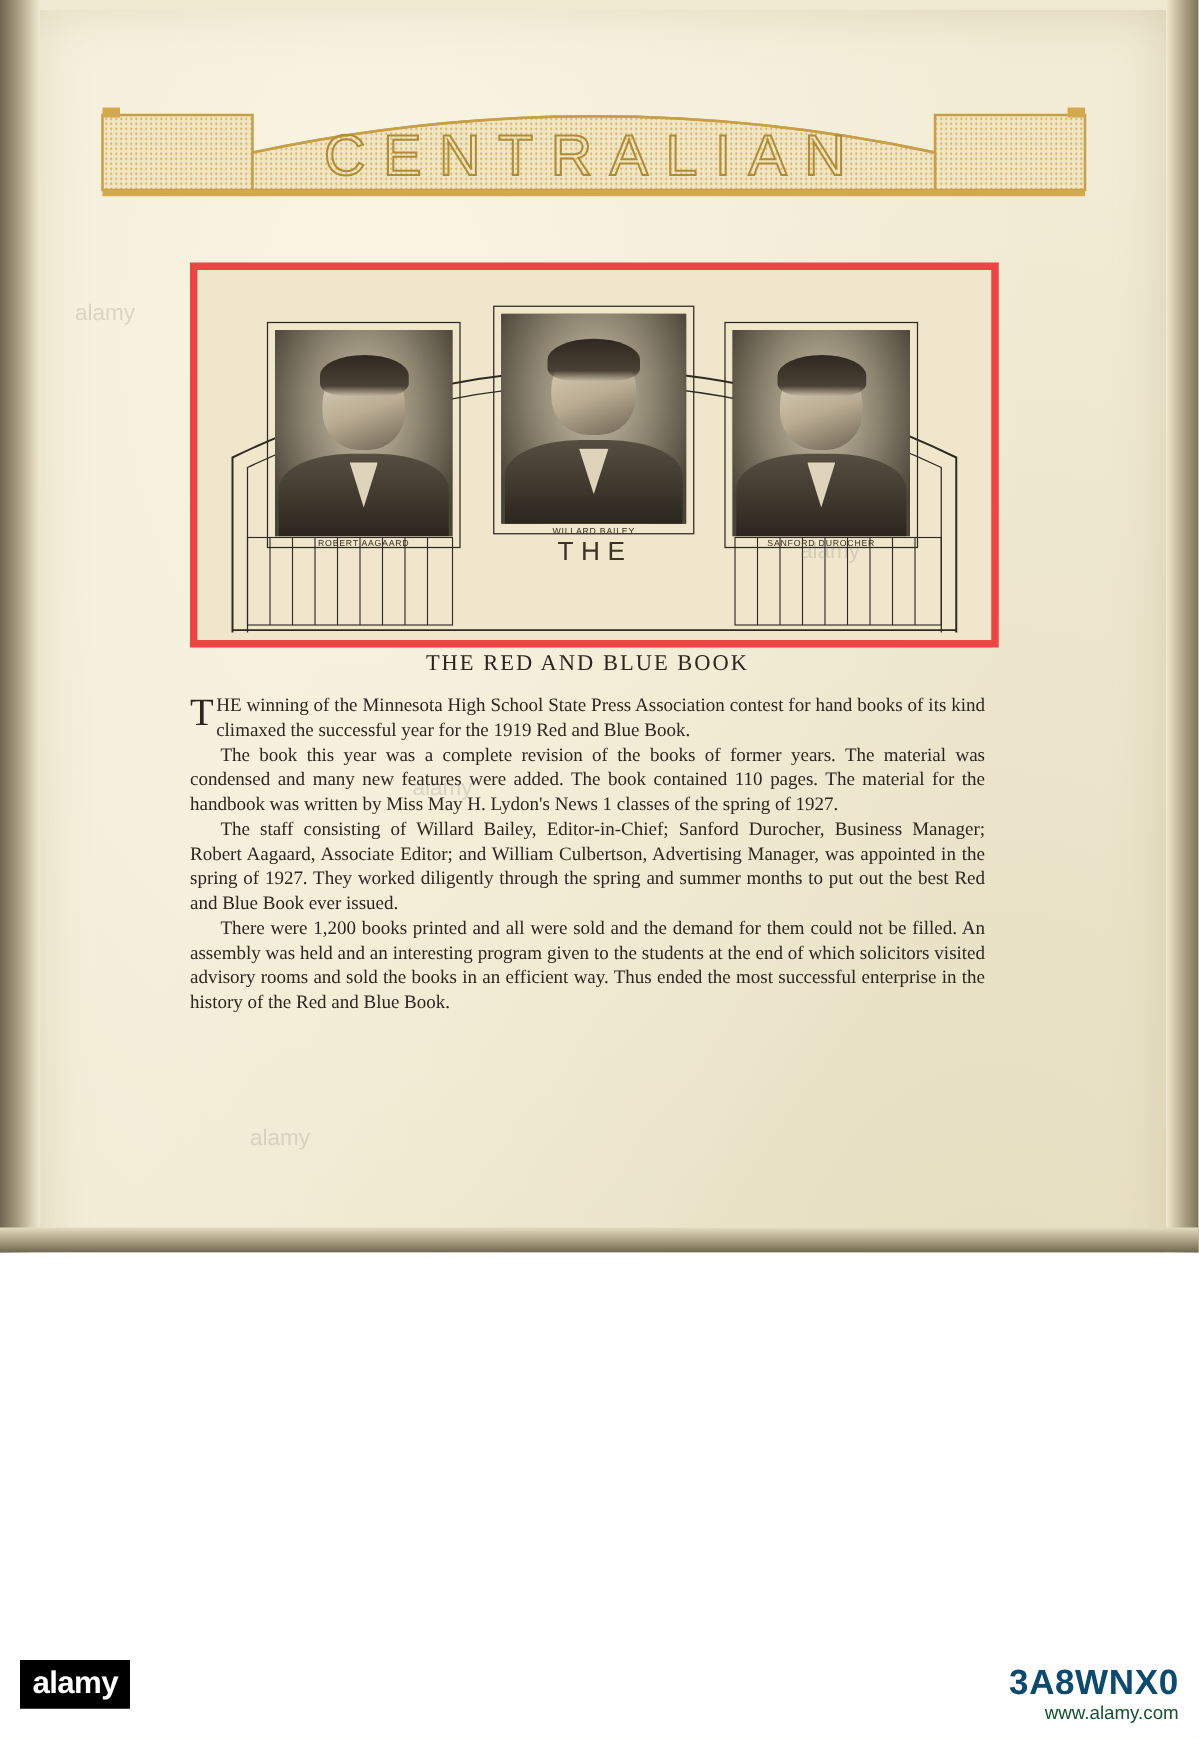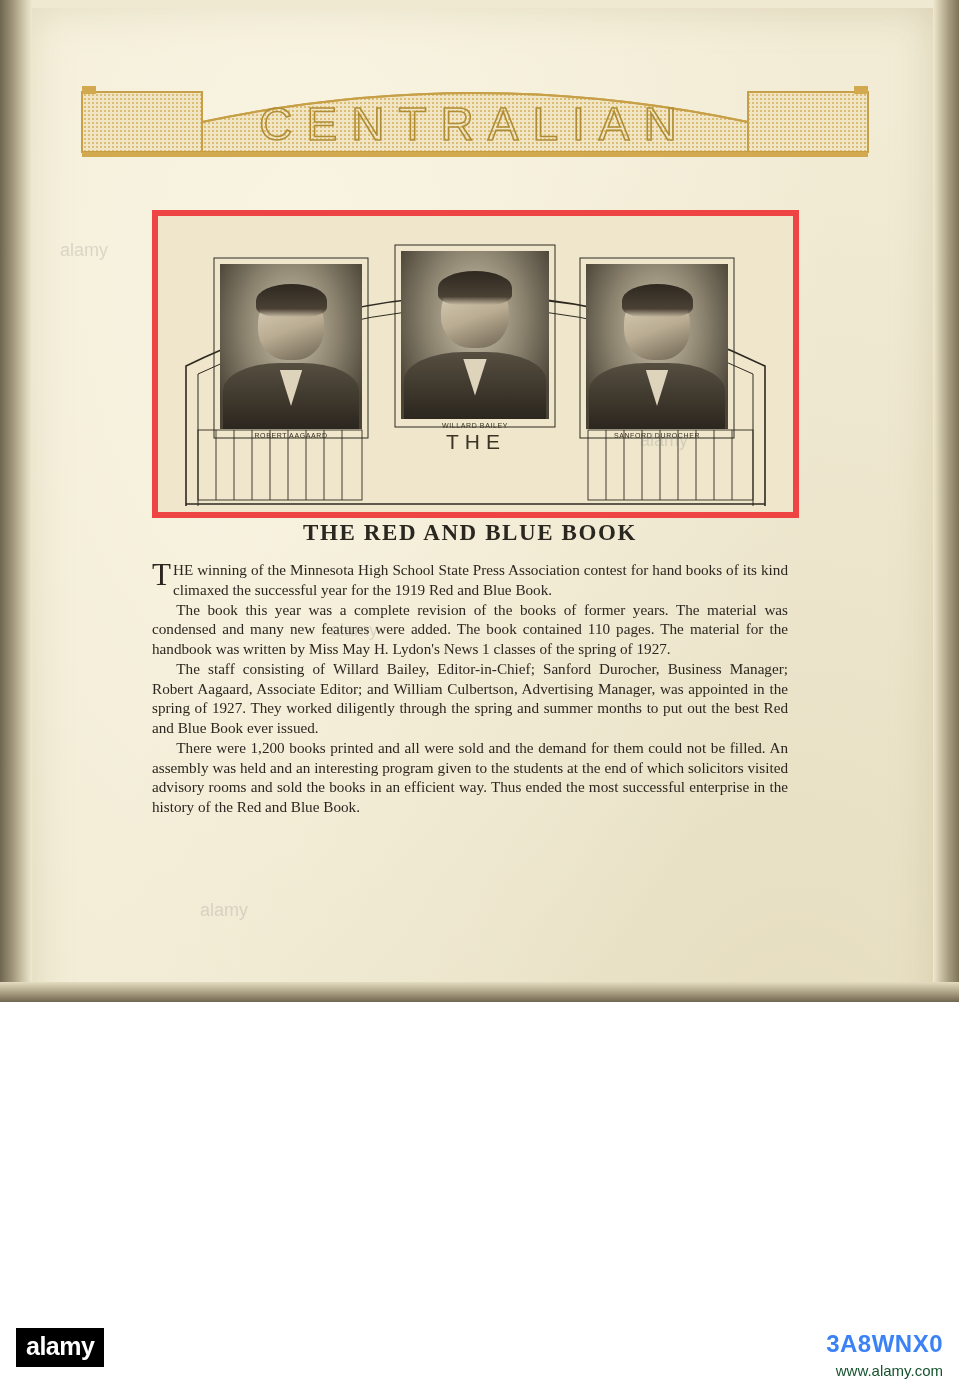--- a/index.html
+++ b/index.html
@@ -192,25 +192,25 @@
 
   
   .article {
     position: absolute;
     left: 152px;
     top: 520px;
     width: 636px;
   }
   .headline {
     text-align: center;
-    font-size: 23px;
+    font-size: 18px;
     letter-spacing: 1.6px;
     color: #2a2620;
     margin: 0 0 14px 0;
-    font-weight: bold;
+    font-weight: normal;
   }
   .body-text p {
     margin: 0;
     font-size: 15.2px;
     line-height: 1.30;
     color: #2b2720;
     text-align: justify;
     text-indent: 1.6em;
   }
   .body-text p.first {
@@ -265,23 +265,23 @@
     font-size: 25px;
     font-weight: bold;
     padding: 4px 10px 6px 10px;
     letter-spacing: -0.5px;
   }
   .alamy-id {
     position: absolute;
     right: 16px;
     top: 20px;
     font-family: "Liberation Sans", sans-serif;
-    font-size: 24px;
+    font-size: 28px;
     font-weight: bold;
-    color: #3b82f6;
+    color: #0c4a6e;
     letter-spacing: 0.5px;
   }
   .alamy-url {
     position: absolute;
     right: 16px;
     top: 52px;
     font-family: "Liberation Sans", sans-serif;
     font-size: 15px;
     color: #14532d;
   }

